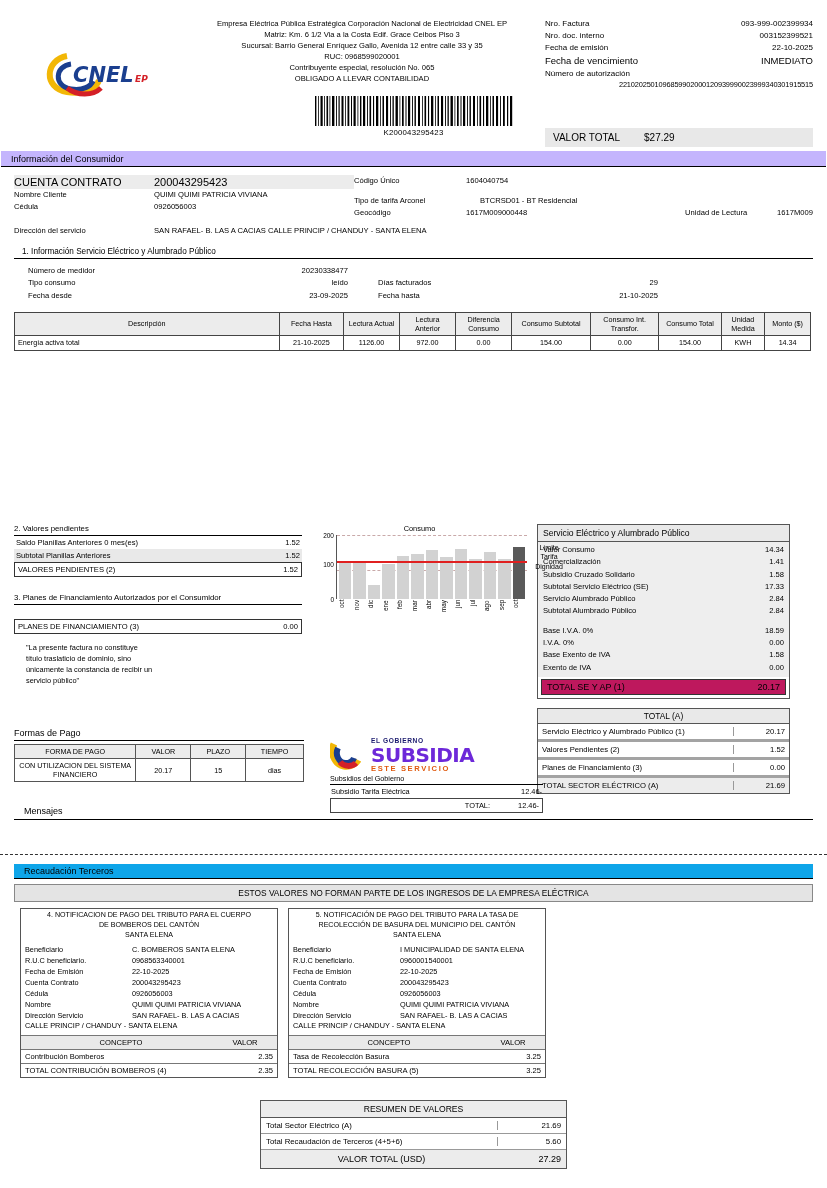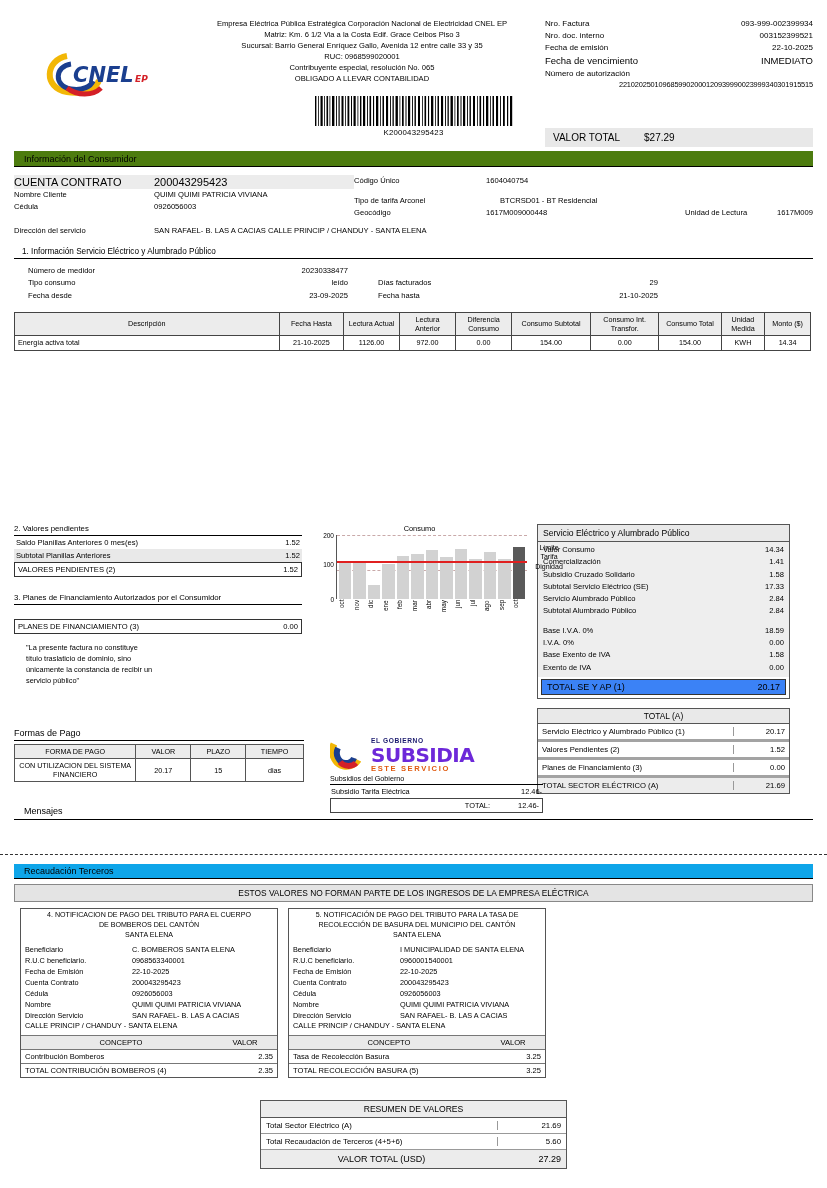--- a/index.html
+++ b/index.html
@@ -35,41 +35,41 @@
   .barcode-num { font-size:7.8px; margin-top:2px; letter-spacing:0.2px; }
 
   .valor-total-band {
     position:absolute; right:14px; top:128px; width:268px;
     background:#e8e8e8; padding:4px 8px; display:flex; gap:24px;
     font-size:10px;
   }
 
   
   .sec-head {
-    margin: 0 14px; padding: 3px 4px 2px 10px;
+    margin: 0 1px; padding: 3px 4px 2px 10px;
     border-bottom: 1.6px solid #000; font-size:9px;
-    background:#4d7c0f;
+    background:#c4b5fd;
   }
   .sub-head {
     margin: 0 14px; padding: 2px 2px 2px 8px;
     border-bottom: 1px solid #000; font-size:8.2px;
   }
 
   
   .consumer { margin: 8px 14px 0 14px; position:relative; font-size:7.6px; }
   .c-grid { display:flex; }
   .c-left { width:340px; }
   .c-right { flex:1; }
   .c-line { display:flex; line-height:1.55; }
   .c-line .k { width:140px; }
   .c-line .v { flex:1; }
   .cuenta-row { display:flex; align-items:baseline; background:#ececec; padding:1px 0 1px 0;}
   .cuenta-row .k { width:140px; font-size:11px; }
   .cuenta-row .v { font-size:11px; }
-  .c-right .k { width:132px; }
+  .c-right .k { width:112px; }
   .c-right .v { width:152px; }
   .c-right .k2 { width:92px; }
   .dir-row { display:flex; margin-top:8px; }
   .dir-row .k { width:140px; }
 
   
   .meter { margin: 6px 14px 0 28px; font-size:7.6px; }
   .m-line { display:flex; line-height:1.6; }
   .m-line .k { width:210px; }
   .m-line .v { width:110px; text-align:right; }
@@ -111,21 +111,21 @@
   .xlabels { position:relative; left:24px; width:calc(100% - 24px); display:flex; gap:2px; padding:0 2px; margin-top:1px; }
   .xlab { flex:1; font-size:6.3px; writing-mode:vertical-rl; text-orientation:mixed; transform:rotate(180deg); height:16px; text-align:right; }
   .limit-legend { position:absolute; right:-44px; top:8px; width:44px; font-size:7px; text-align:center; line-height:1.35; }
 
   
   .sum-box { border:1px solid #555; }
   .sum-title { background:#e9e9e9; border-bottom:1.6px solid #555; padding:3px 5px; font-size:8.6px; }
   .sum-body { background:#eeeeee; padding:2px 5px 3px 5px; }
   .sum-row { display:flex; justify-content:space-between; font-size:7.6px; line-height:1.62; }
   .sum-gap { height:7px; }
-  .sum-total { margin:2px 3px 3px 3px; border:1px solid #333; background:#3b82f6; display:flex; justify-content:space-between; padding:2px 5px; font-size:9px; }
+  .sum-total { margin:2px 3px 3px 3px; border:1px solid #333; background:#be185d; display:flex; justify-content:space-between; padding:2px 5px; font-size:9px; }
 
   .total-a { margin-top:9px; border:1px solid #555; }
   .total-a-head { background:#e9e9e9; text-align:center; font-size:8.4px; padding:2px; border-bottom:1px solid #555; }
   .ta-row { display:flex; justify-content:space-between; font-size:7.7px; border-bottom:3px solid #a3a3a3; padding:3px 4px; }
   .ta-row:last-child { border-bottom:none; background:#ececec; }
   .ta-row .v { width:52px; text-align:right; border-left:1px solid #999; padding-left:4px; }
 
   
   .pay { position:absolute; left:14px; top:728px; width:290px; }
   .pay-title { font-size:9px; border-bottom:1.4px solid #000; padding-bottom:2px; }

